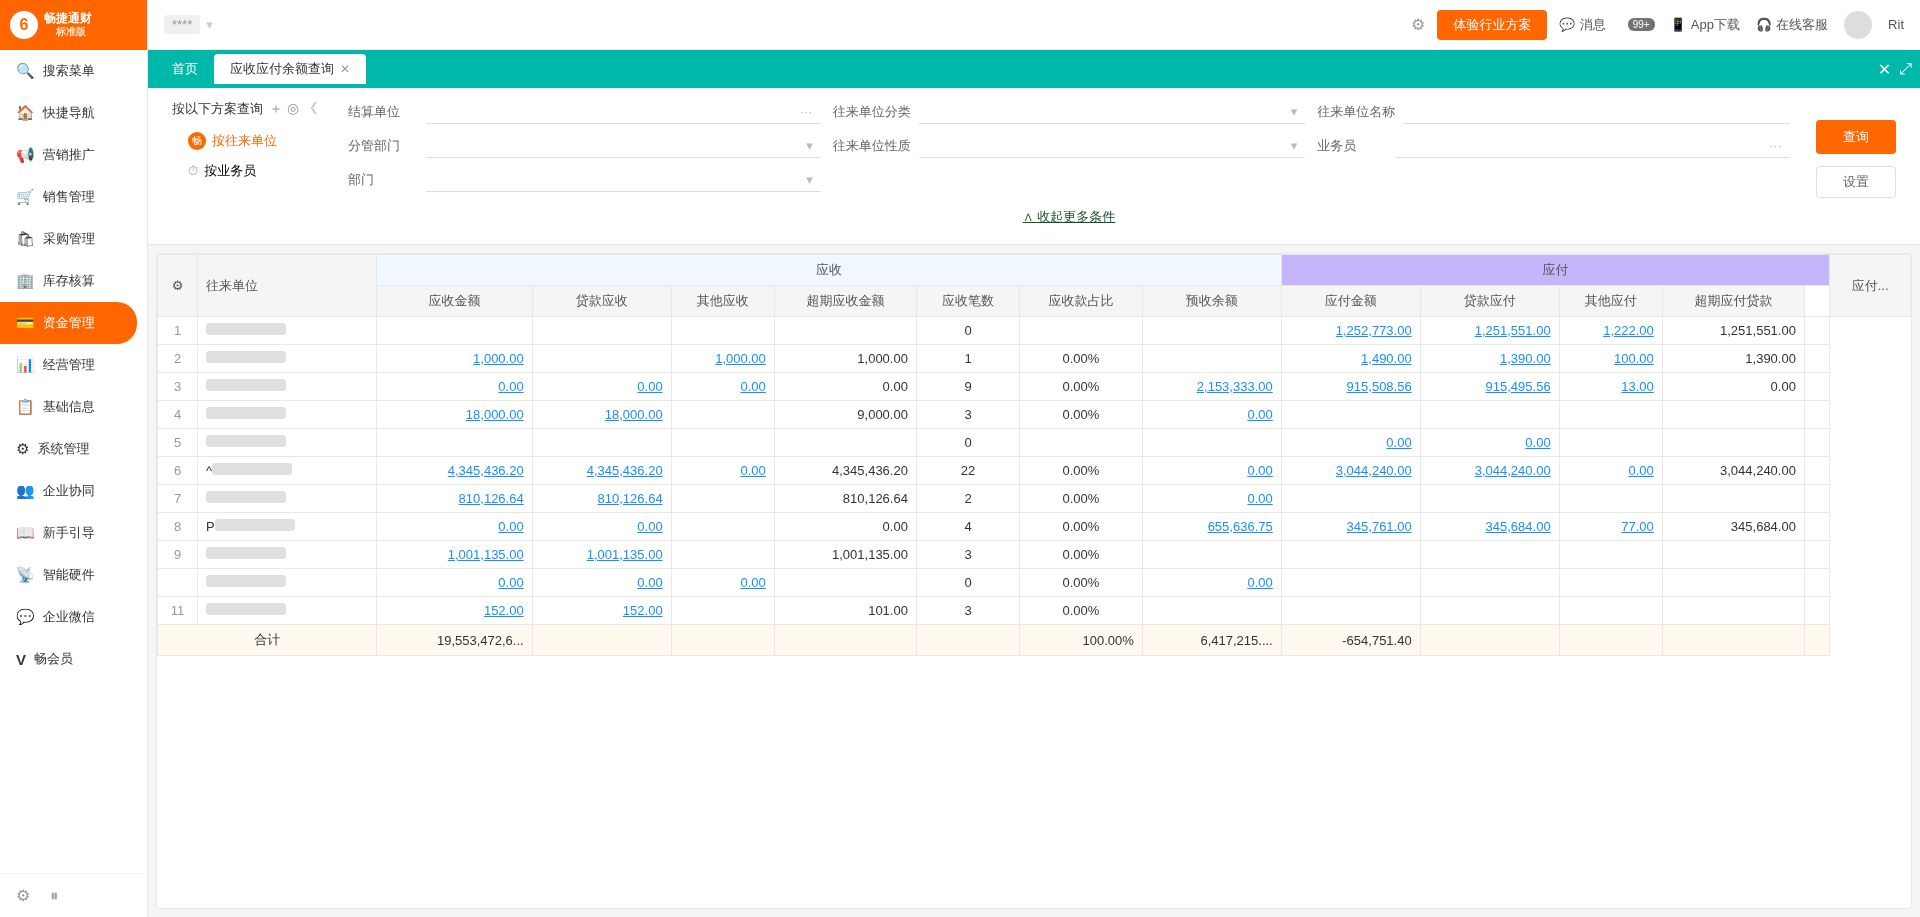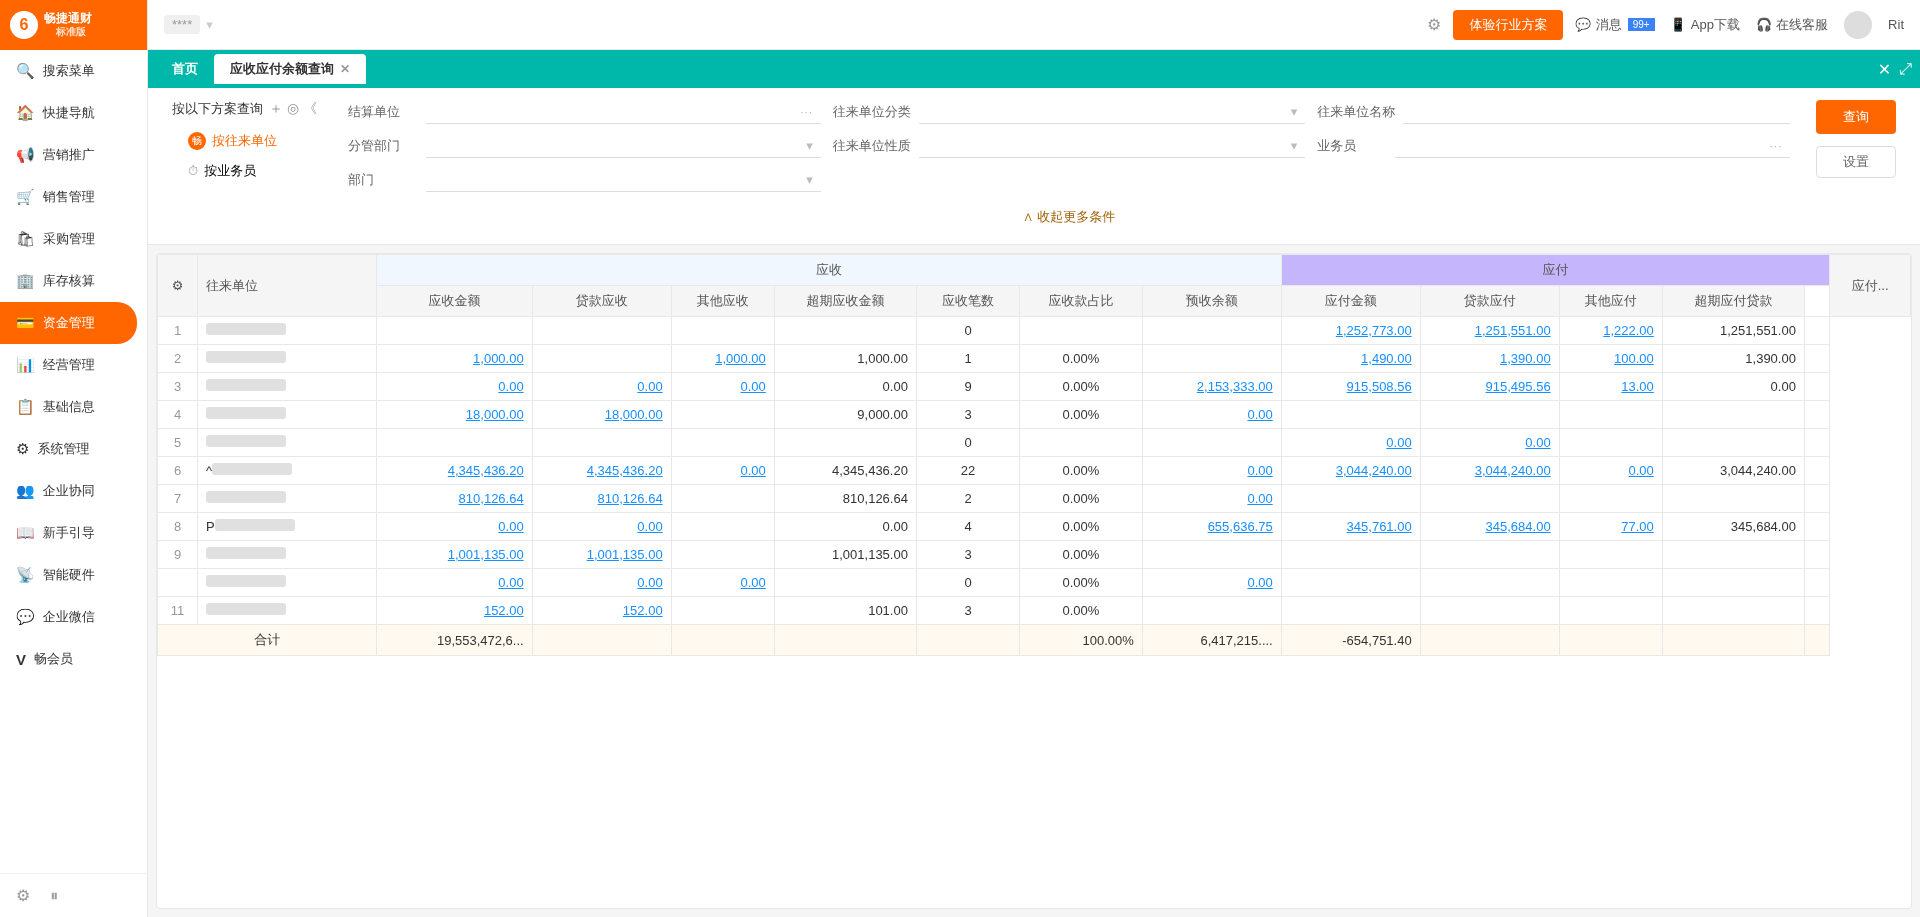--- a/index.html
+++ b/index.html
@@ -102,26 +102,26 @@
     }
     .topbar-right {
       display: flex;
       align-items: center;
       gap: 16px;
       color: #555;
       font-size: 13px;
     }
     .topbar-right-item { display: flex; align-items: center; gap: 4px; cursor: pointer; }
     .notification-badge {
-      background: #3b82f6;
+      background: #737373;
       color: #fff;
-      border-radius: 0;
+      border-radius: 6px;
       font-size: 10px;
       padding: 1px 5px;
-      margin-left: 2px;
+      margin-left: 18px;
     }
     .topbar-avatar {
       width: 28px; height: 28px;
       background: #ddd;
       border-radius: 50%;
     }
 
     
     .tabbar {
       background: #00b8a9;
@@ -132,21 +132,20 @@
     }
     .tab-item {
       padding: 6px 16px;
       color: #fff;
       cursor: pointer;
       border-radius: 4px 4px 0 0;
       font-size: 13px;
       display: flex;
       align-items: center;
       gap: 6px;
-      font-weight: bold;
     }
     .tab-item.home { background: transparent; }
     .tab-item.active { background: #fff; color: #333; }
     .tab-close { font-size: 12px; color: #999; cursor: pointer; }
     .tabbar-right { margin-left: auto; display: flex; gap: 8px; }
     .tabbar-icon-btn { color: #fff; cursor: pointer; font-size: 16px; }
 
     
     .page-content {
       flex: 1;
@@ -207,23 +206,24 @@
     }
     .filter-select {
       flex: 1; border: none; border-bottom: 1px solid #ddd;
       padding: 4px 8px; outline: none; background: transparent;
       display: flex; align-items: center; justify-content: space-between; cursor: pointer;
     }
 
     .filter-collapse {
       text-align: center;
       padding: 6px;
-      color: #a16207;
+      color: #14532d;
       cursor: pointer;
       font-size: 12px;
+      text-decoration: underline;
     }
 
     .query-btn {
       background: #ff6600; color: #fff; border: none;
       padding: 8px 24px; border-radius: 4px; cursor: pointer; font-size: 13px;
       display: block; width: 80px; margin-bottom: 6px;
     }
     .setting-btn {
       background: #fff; color: #666; border: 1px solid #ddd;
       padding: 6px 20px; border-radius: 4px; cursor: pointer; font-size: 13px;
@@ -465,21 +465,21 @@
                 <span style="color:#bbb;">▾</span>
               </div>
             </div>
           </div>
           <div class="filter-collapse">
             <span>∧ </span>
             <span>收起更多条件</span>
           </div>
         </div>
 
-        <div style="display:flex;flex-direction:column;align-items:flex-end;justify-content:flex-start;gap:6px;min-width:90px;">
+        <div style="display:flex;flex-direction:column;align-items:flex-end;justify-content:flex-start;gap:6px;min-width:90px;margin-top:20px;">
           <button class="query-btn">查询</button>
           <button class="setting-btn">设置</button>
         </div>
       </div>
     </div>
 
     <div class="table-container">
       <table>
         <thead>
           <tr>

